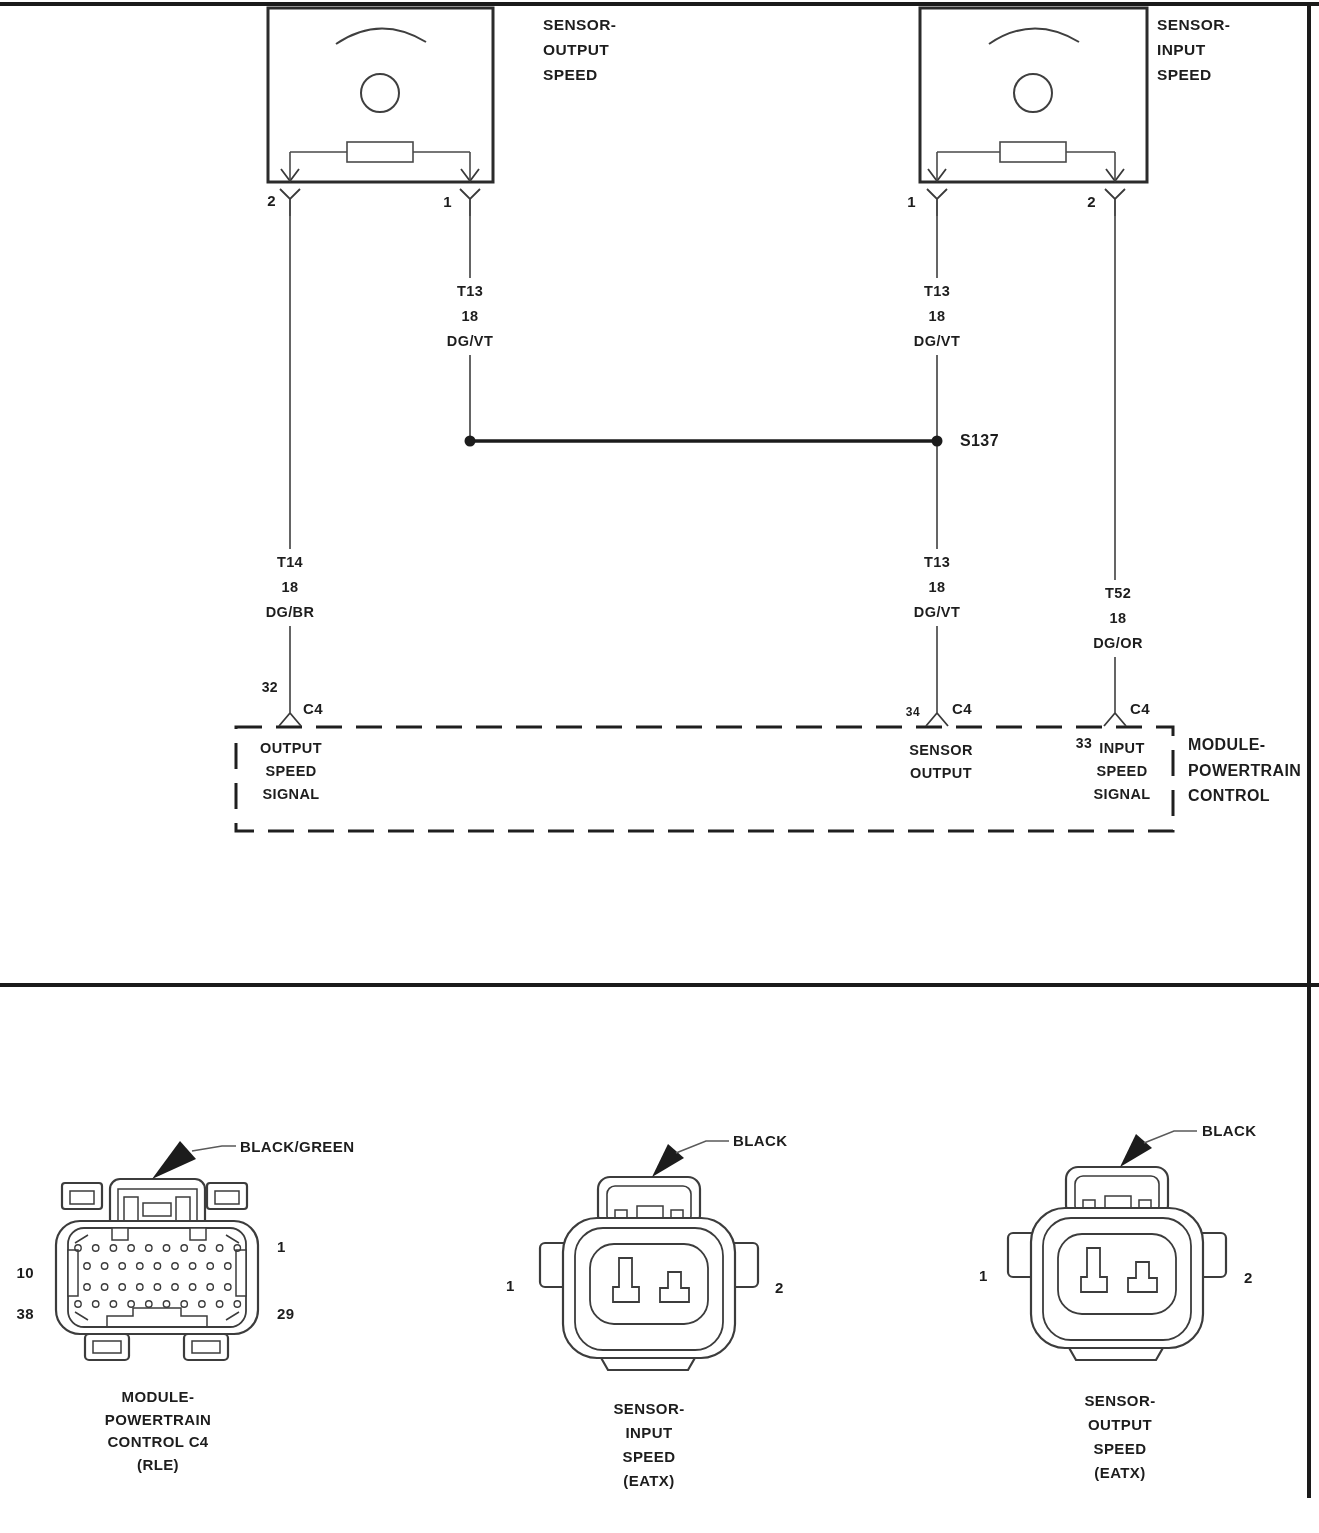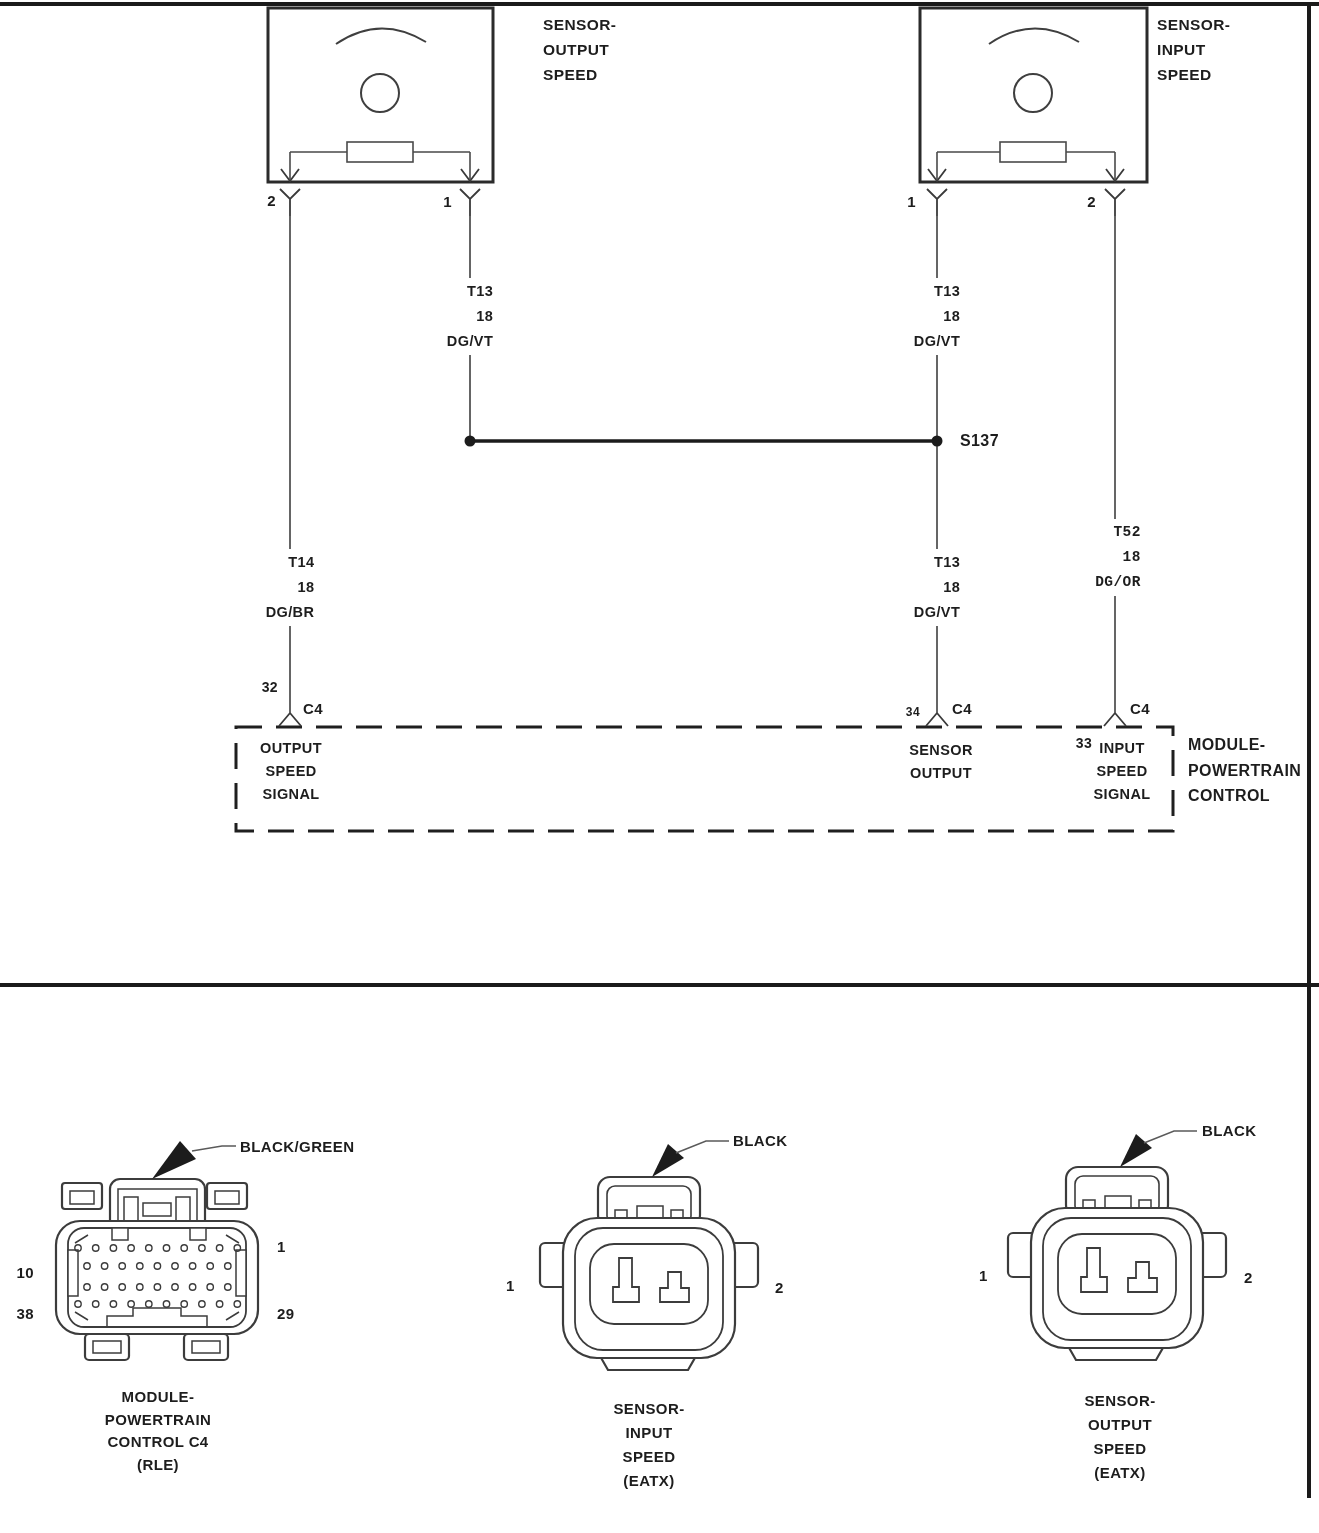--- a/index.html
+++ b/index.html
@@ -3,21 +3,21 @@
 <meta charset="utf-8">
 <style>
   html,body{margin:0;padding:0;background:#fff;}
   .stage{position:relative;width:1319px;height:1498px;background:#fff;overflow:hidden;
          font-family:"Liberation Sans",sans-serif;}
   svg{position:absolute;left:0;top:0;}
   .lb{position:absolute;font-weight:700;font-size:15px;color:#1d1d1d;
       letter-spacing:.4px;white-space:nowrap;line-height:1;}
   .col{position:absolute;transform:translateX(-50%);text-align:center;}
   .col .ln{font-weight:700;font-size:15px;color:#1d1d1d;letter-spacing:.4px;white-space:nowrap;}
-  .wlab{background:#fff;padding:1px 5px;text-align:right;}
+  .wlab{background:#fff;padding:1px 5px;}
   .wlab .ln{font-size:14.5px;line-height:25px;}
   .name3 .ln{line-height:25px;text-align:left;font-size:15.5px;}
   .fn .ln{font-size:14.5px;line-height:23px;}
   .modname .ln{font-size:16px;line-height:25.5px;text-align:left;}
   .cap .ln{line-height:24px;}
   .pcmcap .ln{line-height:22.5px;}
   .pnum{font-size:15px;}
   .rt{text-align:right;}
 </style>
 </head>
@@ -213,21 +213,21 @@
 <div class="col wlab" style="left:290px;top:549px;">
   <div class="ln">T14</div>
   <div class="ln">18</div>
   <div class="ln">DG/BR</div>
 </div>
 <div class="col wlab" style="left:937px;top:549px;">
   <div class="ln">T13</div>
   <div class="ln">18</div>
   <div class="ln">DG/VT</div>
 </div>
-<div class="col wlab" style="left:1118px;top:519px;font-family:Liberation Mono, monospace;">
+<div class="col wlab" style="left:1118px;top:580px;">
   <div class="ln">T52</div>
   <div class="ln">18</div>
   <div class="ln">DG/OR</div>
 </div>
 
 <div class="lb rt" style="left:250px;top:680px;width:28px;font-size:14px;font-weight:600;">32</div>
 <div class="lb" style="left:303px;top:701px;">C4</div>
 <div class="lb rt" style="left:892px;top:706px;width:28px;font-size:12px;font-weight:600;">34</div>
 <div class="lb" style="left:952px;top:701px;">C4</div>
 <div class="lb rt" style="left:1070px;top:736px;width:28px;font-size:14px;font-weight:600;text-align:center;">33</div>

